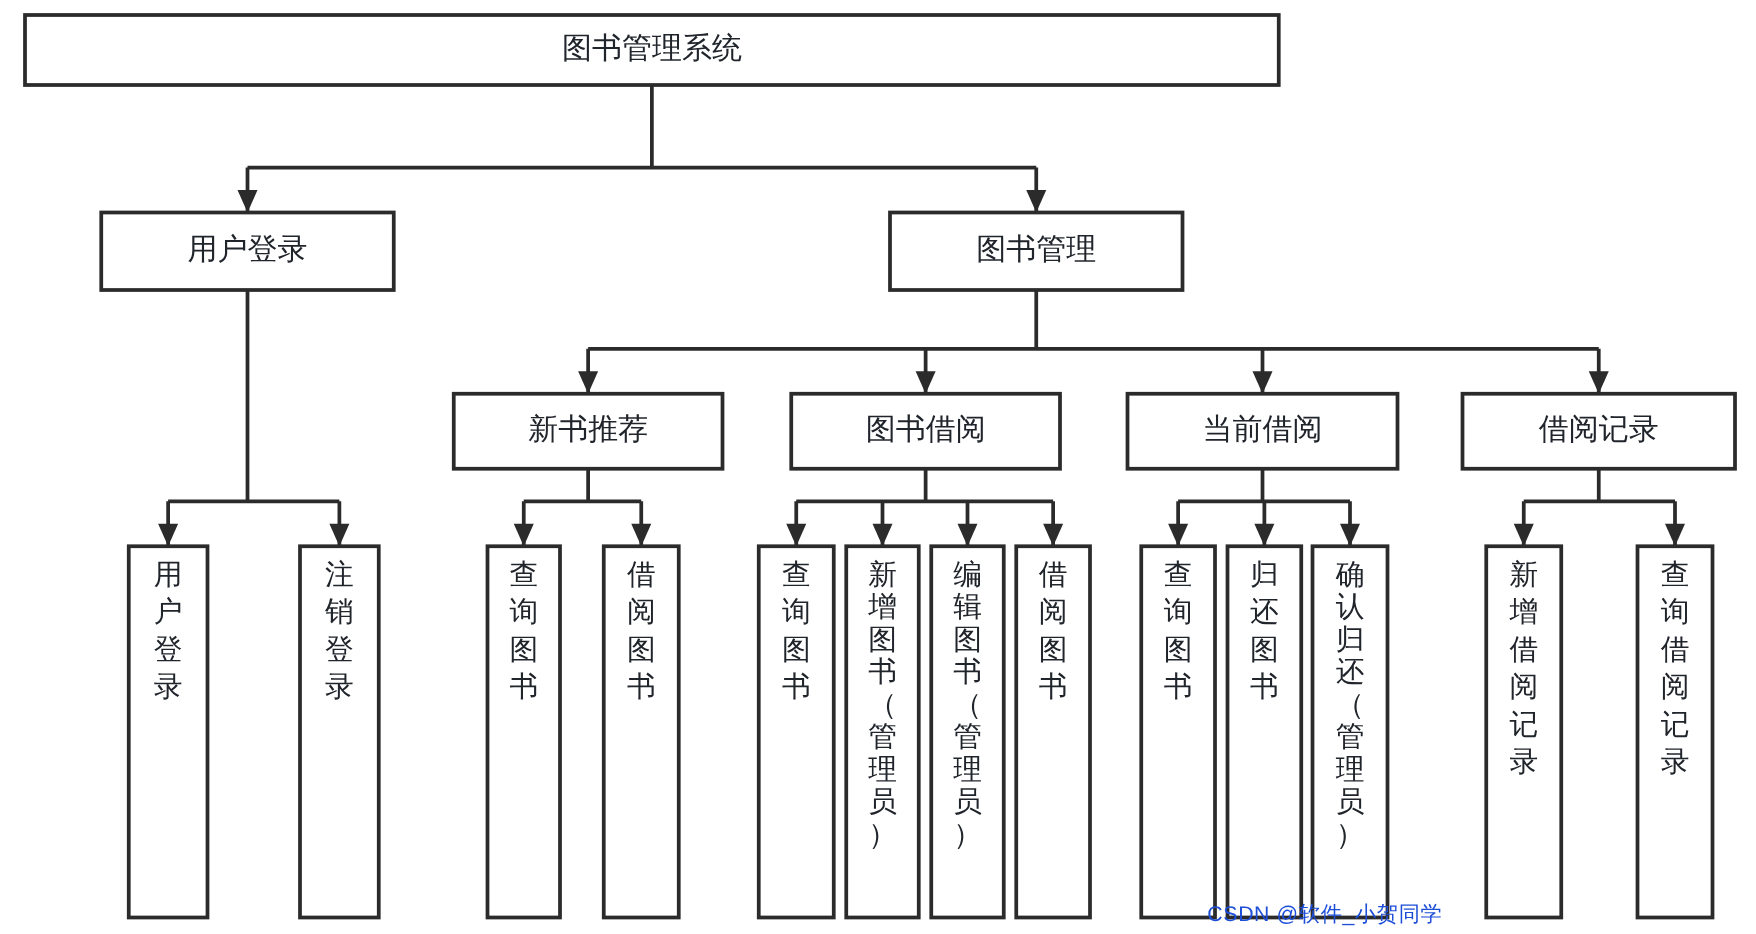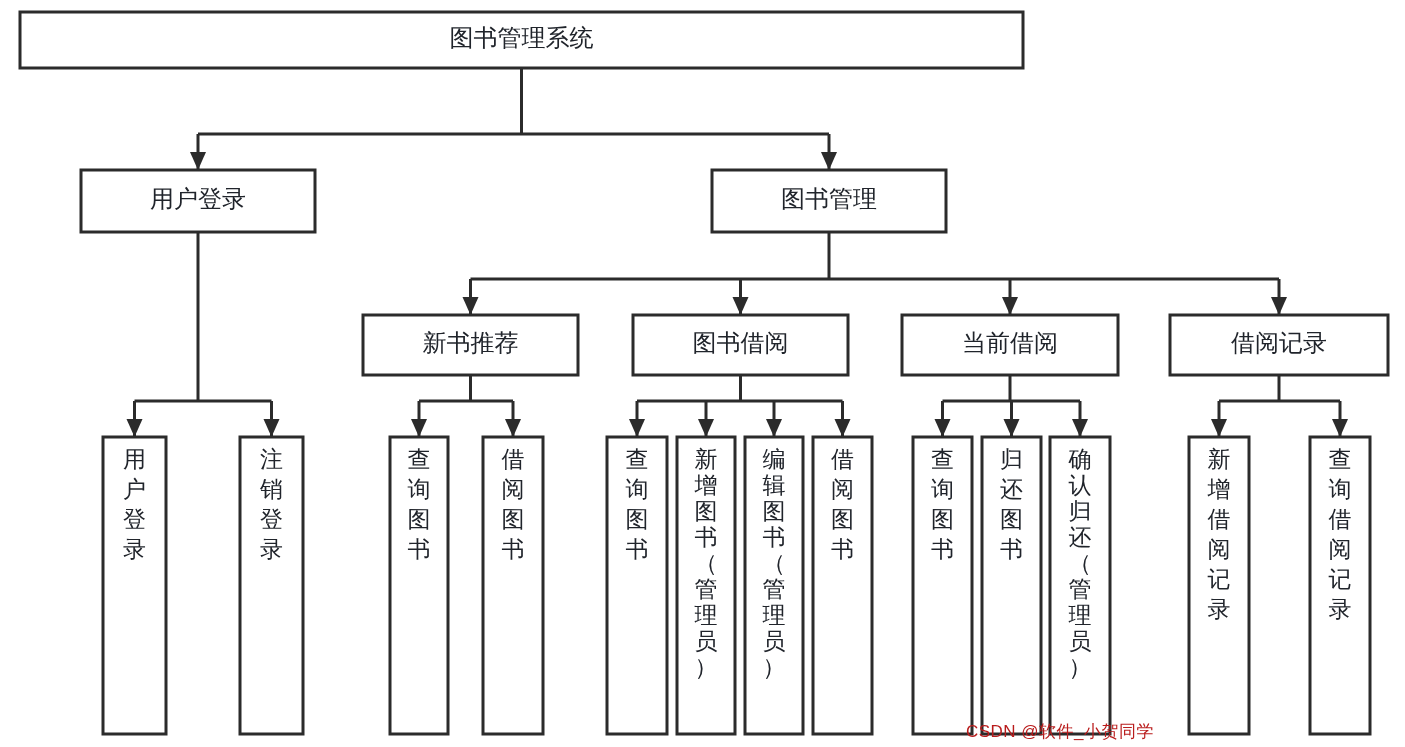--- a/index.html
+++ b/index.html
@@ -23,21 +23,21 @@
     dominant-baseline:middle;
   }
   .label-h{font-size:24px;}
   .label-v{font-size:23px;}
   .conn{stroke:#2b2b2b;stroke-width:3;fill:none;}
   .arrow-head{fill:#2b2b2b;stroke:none;}
   .watermark{
     position:absolute;
     right:8px;bottom:4px;
     font-size:17px;
-    color:#b91c1c;
+    color:#1d4ed8;
     letter-spacing:0.5px;
     font-family:"Liberation Sans","DejaVu Sans",sans-serif;
     white-space:nowrap;
     user-select:none;
   }
 </style>
 </head>
 <body>
 
 <div id="diagram-root">

